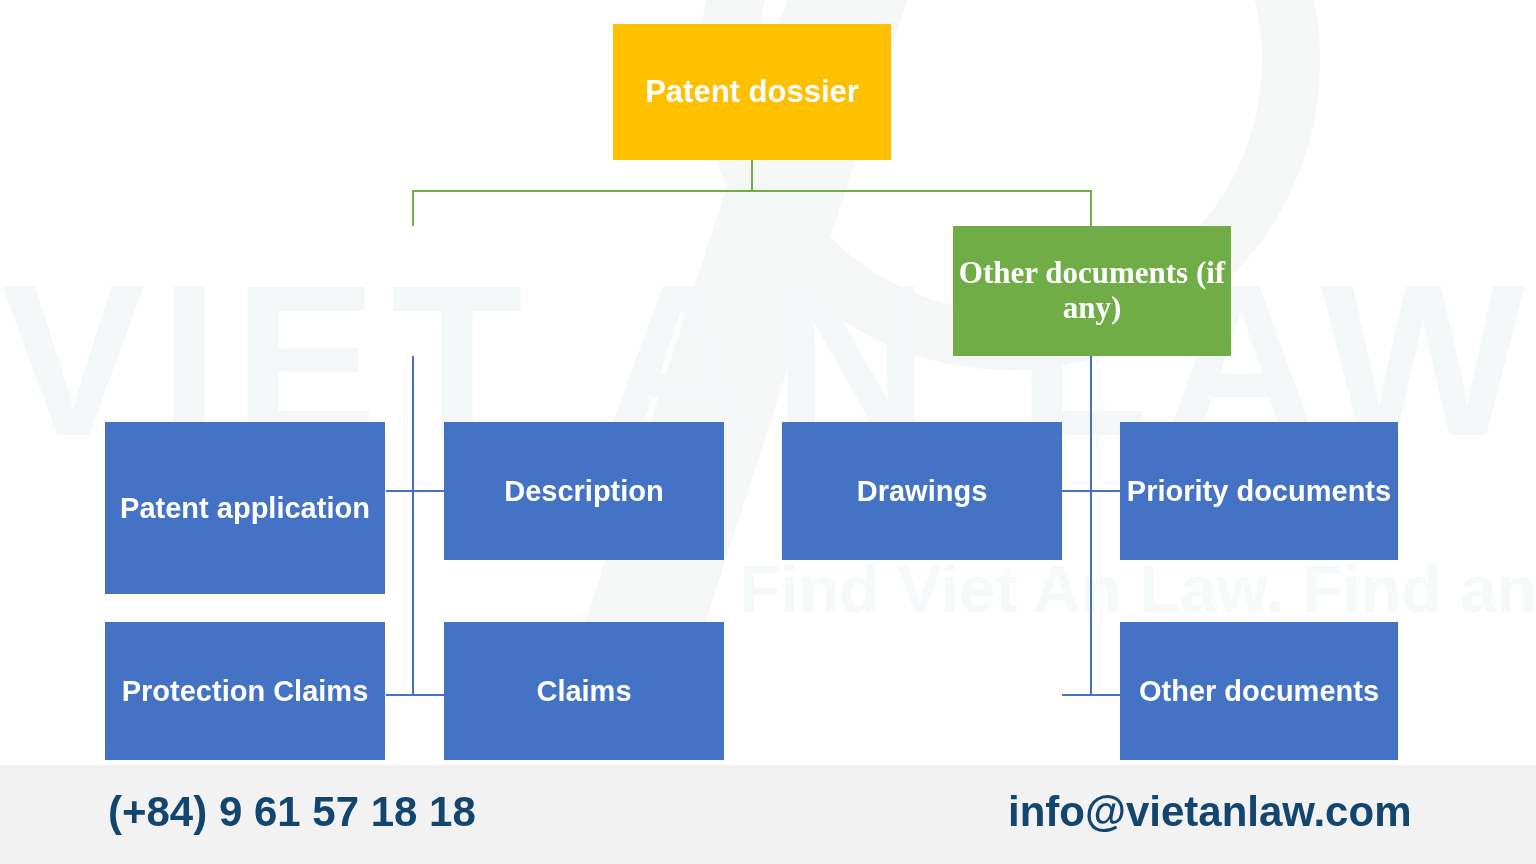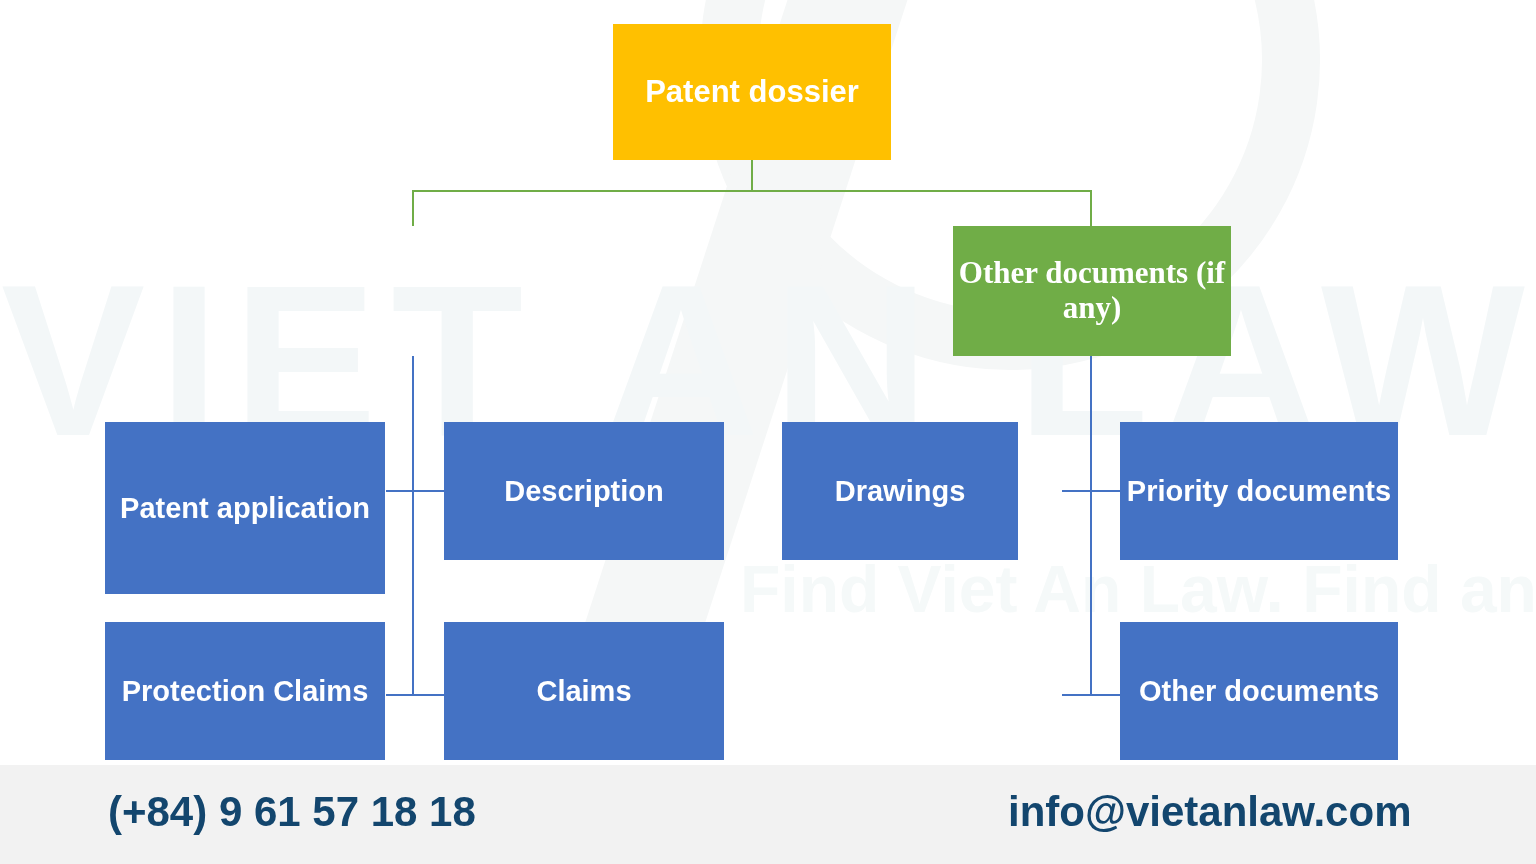--- a/index.html
+++ b/index.html
@@ -157,21 +157,21 @@
     </div>
 
     <div class="node node-leaf" style="left:105px; top:622px; width:280px; height:138px;">
       <span>Protection Claims</span>
     </div>
 
     <div class="node node-leaf" style="left:444px; top:622px; width:280px; height:138px;">
       <span>Claims</span>
     </div>
 
-    <div class="node node-leaf" style="left:782px; top:422px; width:236px; height:138px;">
+    <div class="node node-leaf" style="left:782px; top:422px; width:280px; height:138px;">
       <span>Drawings</span>
     </div>
 
     <div class="node node-leaf" style="left:1120px; top:422px; width:278px; height:138px;">
       <span>Priority documents</span>
     </div>
 
 
     <div class="node node-leaf" style="left:1120px; top:622px; width:278px; height:138px;">
       <span>Other documents</span>

